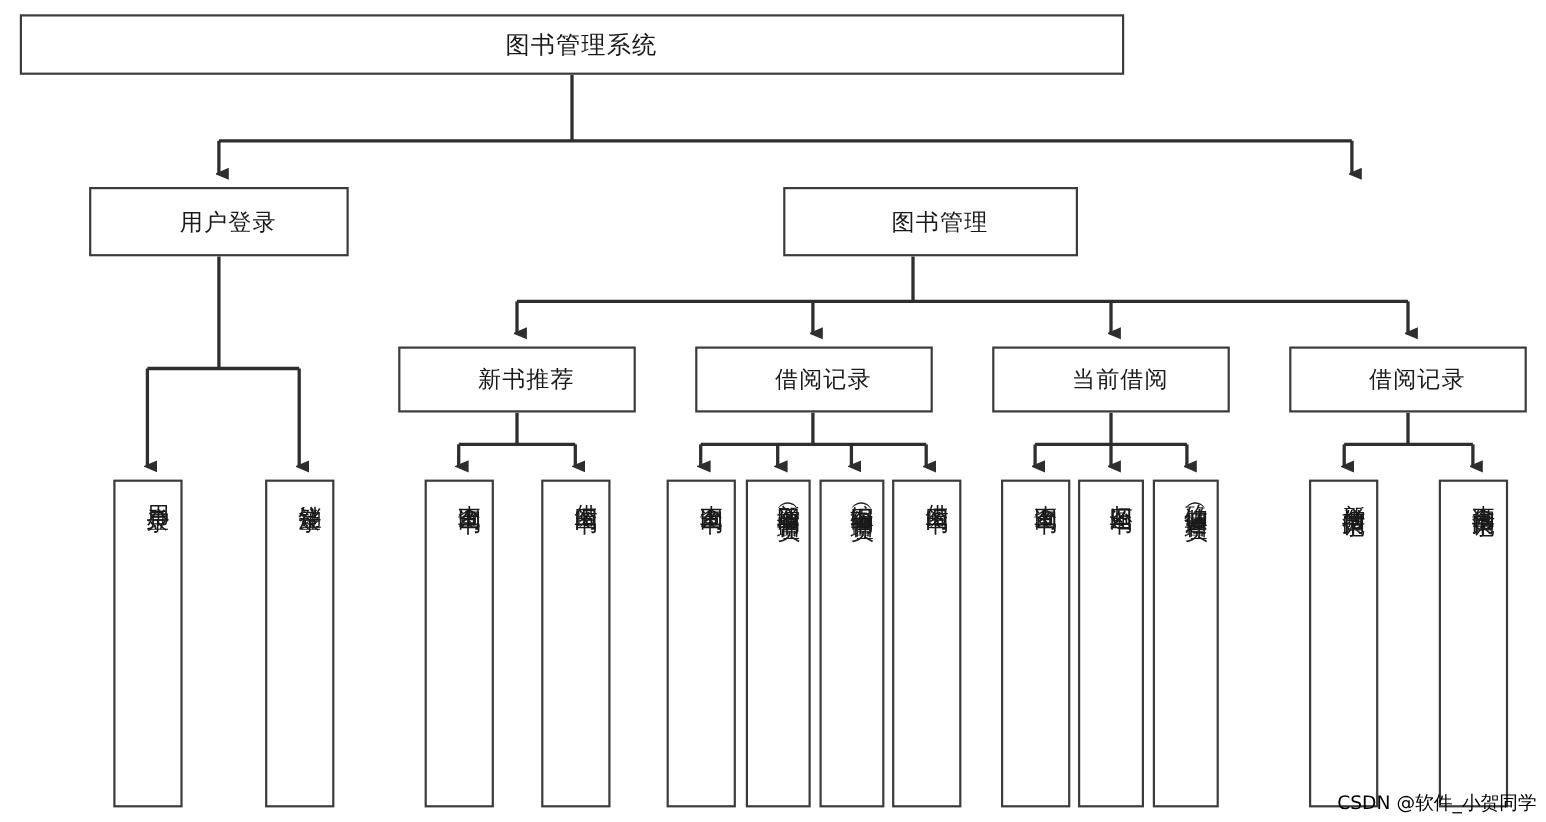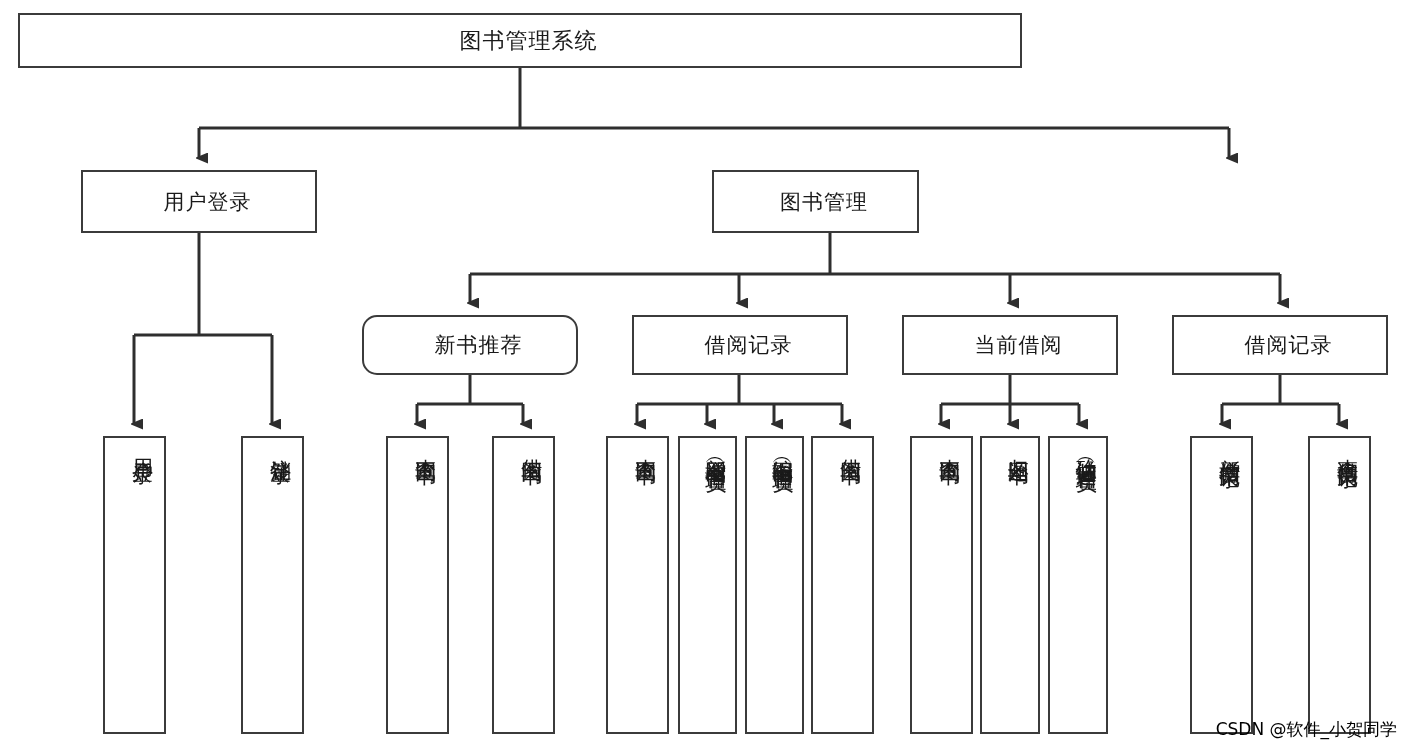--- a/index.html
+++ b/index.html
@@ -115,25 +115,25 @@
     </g>
   </svg>
 
   <div class="node level-root" style="left:18px;top:13px;width:1004px;height:55px;">
     <span class="node-label">图书管理系统</span>
   </div>
 
   <div class="node level-2" style="left:81px;top:170px;width:236px;height:63px;">
     <span class="node-label">用户登录</span>
   </div>
-  <div class="node level-2" style="left:712px;top:170px;width:207px;height:63px;">
+  <div class="node level-2" style="left:712px;top:170px;width:268px;height:63px;">
     <span class="node-label">图书管理</span>
   </div>
 
-  <div class="node level-3" style="left:362px;top:315px;width:216px;height:60px;border-radius:15px;">
+  <div class="node level-3" style="left:362px;top:315px;width:216px;height:60px;">
     <span class="node-label">新书推荐</span>
   </div>
   <div class="node level-3" style="left:632px;top:315px;width:216px;height:60px;">
     <span class="node-label">借阅记录</span>
   </div>
   <div class="node level-3" style="left:1172px;top:315px;width:216px;height:60px;">
     <span class="node-label">借阅记录</span>
   </div>
   <div class="node level-3" style="left:902px;top:315px;width:216px;height:60px;">
     <span class="node-label">当前借阅</span>

